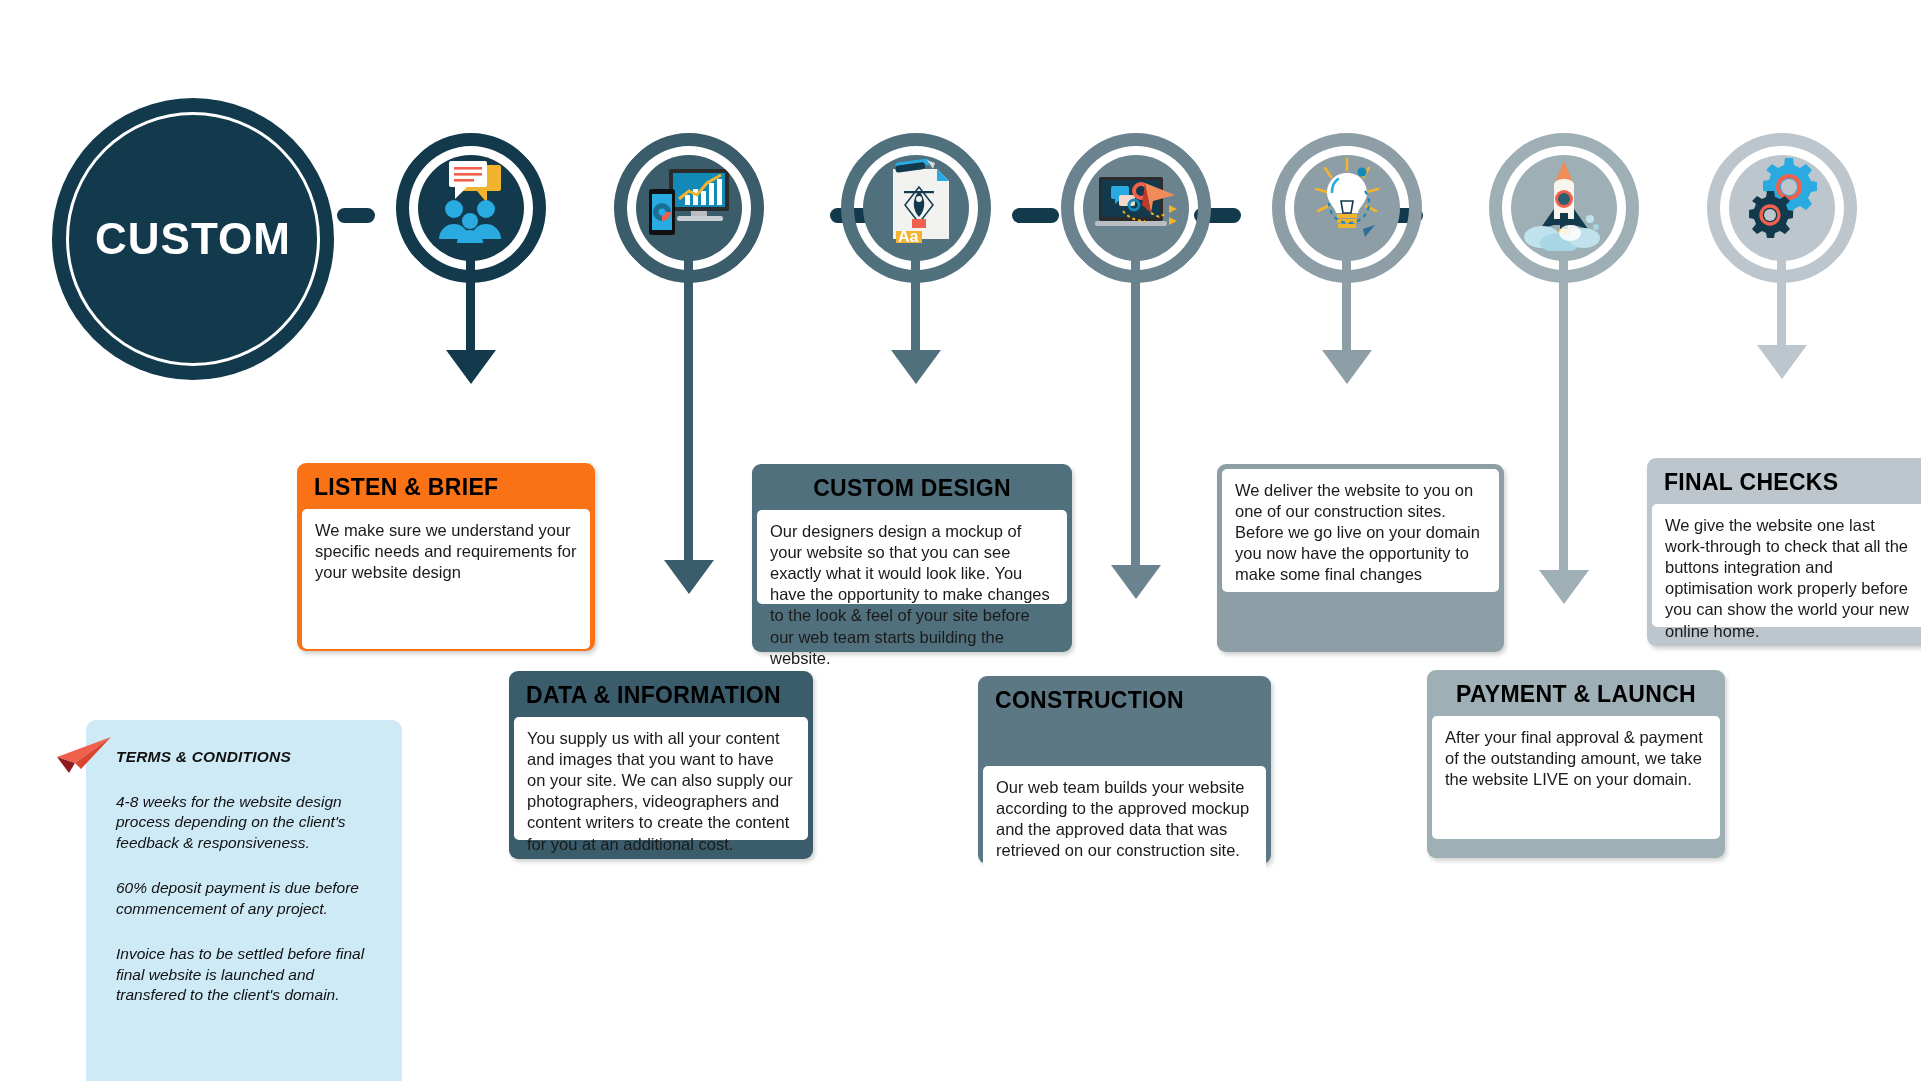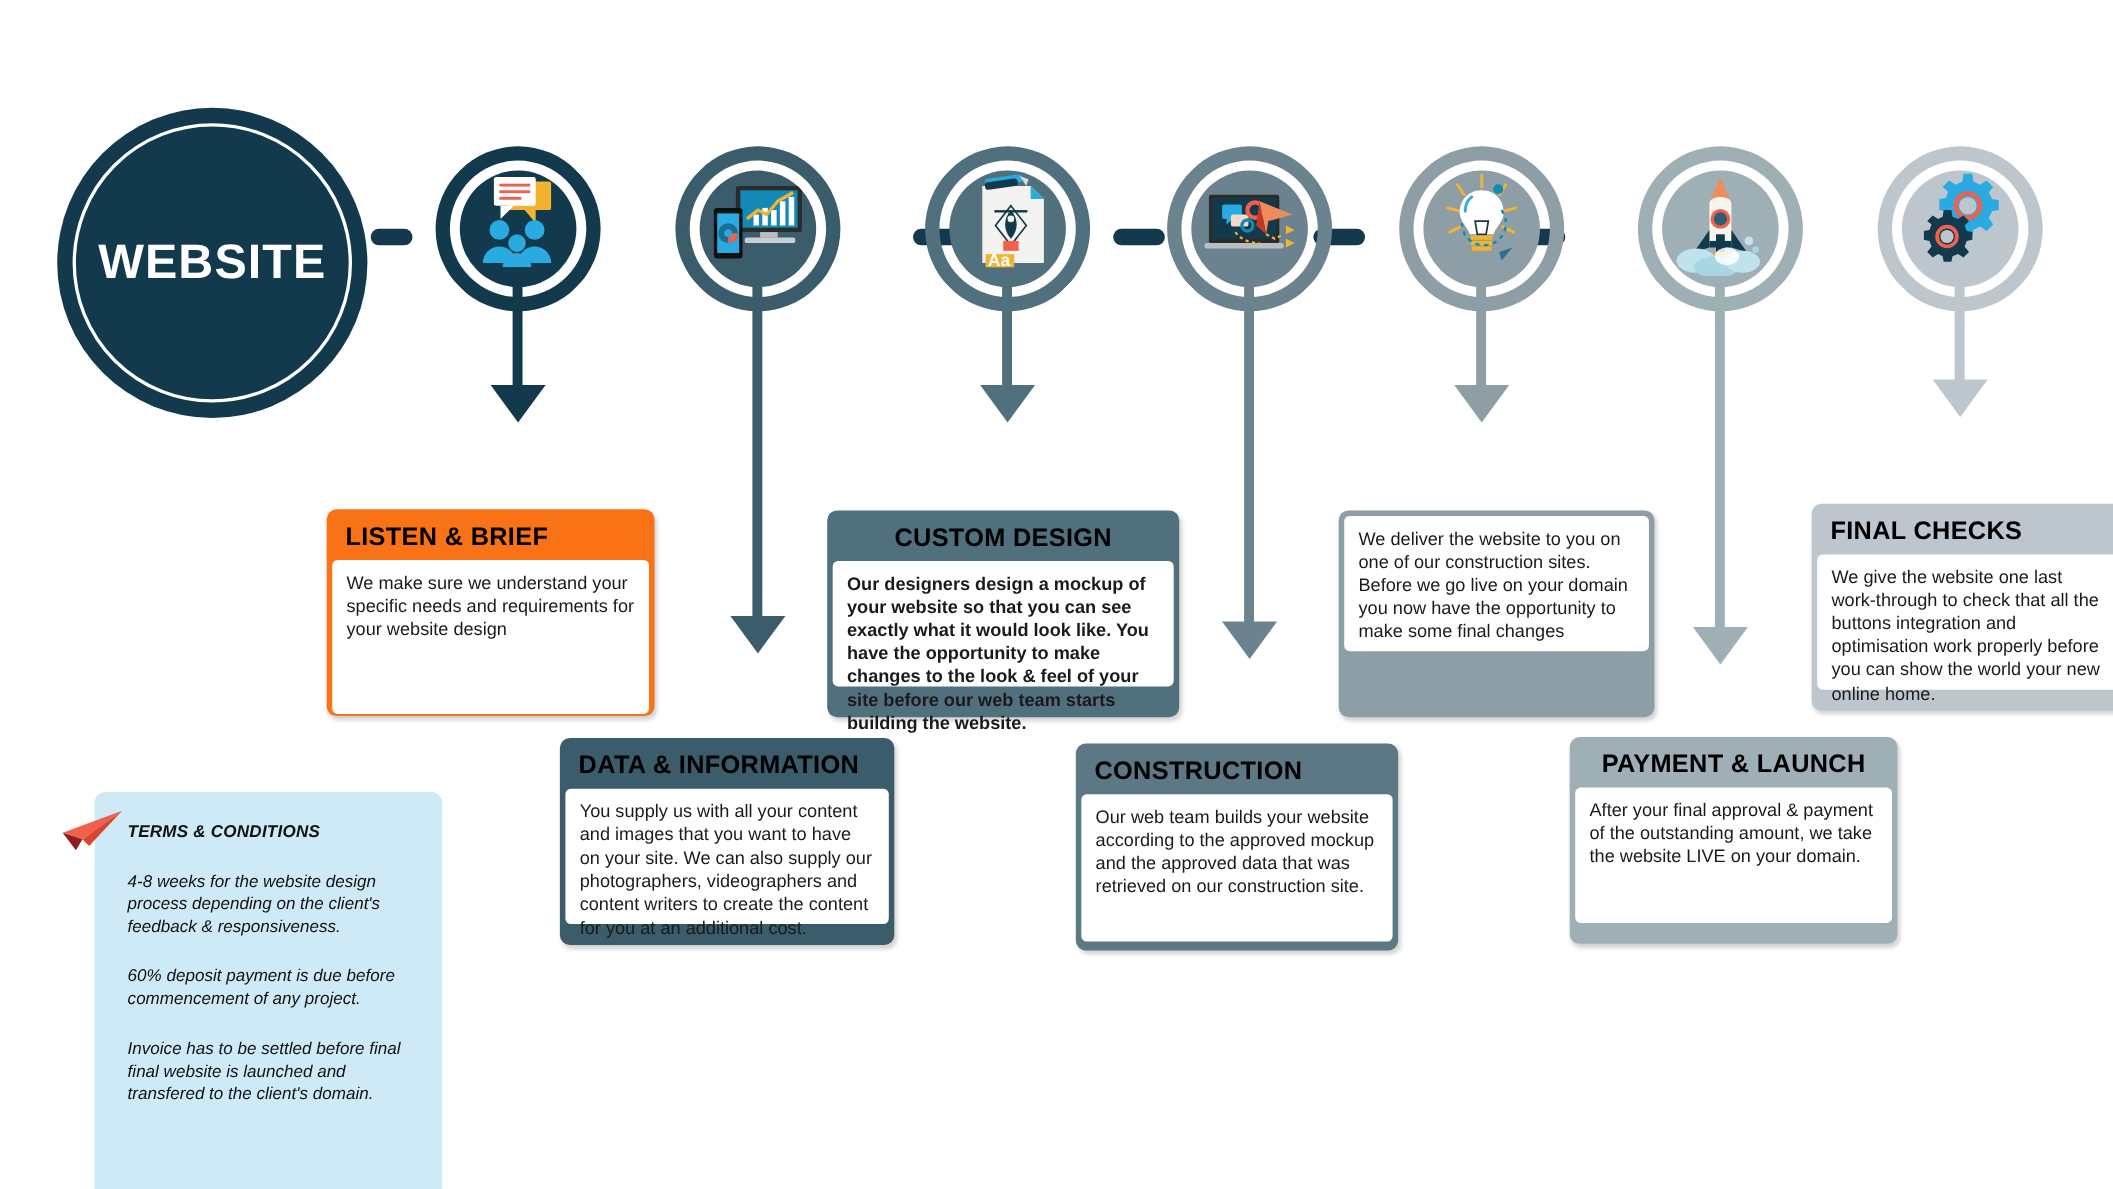--- a/index.html
+++ b/index.html
@@ -127,21 +127,21 @@
     width: 60px; height: 40px;
   }
 </style>
 </head>
 <body>
 
 <div id="stage">
 
   <div class="hub">
     <div class="hub-ring"></div>
-    <div class="hub-label">WEBSITE</div>
+    <div class="hub-label">CUSTOM</div>
   </div>
 
   <div class="dash" style="left:337px; top:208px; width:38px;"></div>
   <div class="dash" style="left:466px; top:208px; width:47px;"></div>
   <div class="dash" style="left:648px; top:208px; width:47px;"></div>
   <div class="dash" style="left:830px; top:208px; width:47px;"></div>
   <div class="dash" style="left:1012px; top:208px; width:47px;"></div>
   <div class="dash" style="left:1194px; top:208px; width:47px;"></div>
   <div class="dash" style="left:1376px; top:208px; width:47px;"></div>
 
@@ -346,26 +346,26 @@
     <div class="card-body" style="height:140px;">We make sure we understand your specific needs and requirements for your website design</div>
   </div>
 
   <div class="card" style="left:509px; top:671px; width:304px; height:188px; background:#3A5C6B;">
     <div class="card-head">DATA &amp; INFORMATION</div>
     <div class="card-body" style="height:123px;">You supply us with all your content and images that you want to have on your site. We can also supply our photographers, videographers and content writers to create the content for you at an additional cost.</div>
   </div>
 
   <div class="card" style="left:752px; top:464px; width:320px; height:188px; background:#51707D;">
     <div class="card-head" style="text-align:center; padding-left:4px;">CUSTOM DESIGN</div>
-    <div class="card-body" style="height:114px;font-weight:bold;">Our designers design a mockup of your website so that you can see exactly what it would look like. You have the opportunity to make changes to the look &amp; feel of your site before our web team starts building the website.</div>
+    <div class="card-body" style="height:94px;">Our designers design a mockup of your website so that you can see exactly what it would look like. You have the opportunity to make changes to the look &amp; feel of your site before our web team starts building the website.</div>
   </div>
 
   <div class="card" style="left:978px; top:676px; width:293px; height:188px; background:#5C7884;">
     <div class="card-head">CONSTRUCTION</div>
-    <div class="card-body" style="height:134px;">Our web team builds your website according to the approved mockup and the approved data that was retrieved on our construction site.</div>
+    <div class="card-body" style="height:134px;margin-top:44px;">Our web team builds your website according to the approved mockup and the approved data that was retrieved on our construction site.</div>
   </div>
 
   <div class="card" style="left:1217px; top:464px; width:287px; height:188px; background:#8E9EA6;">
     <div class="card-body" style="height:123px;">We deliver the website to you on one of our construction sites. Before we go live on your domain you now have the opportunity to make some final changes</div>
   </div>
 
   <div class="card" style="left:1427px; top:670px; width:298px; height:188px; background:#9FAFB6;">
     <div class="card-head" style="text-align:center; padding-left:4px;">PAYMENT &amp; LAUNCH</div>
     <div class="card-body" style="height:123px;">After your final approval &amp; payment of the outstanding amount, we take the website LIVE on your domain.</div>
   </div>

